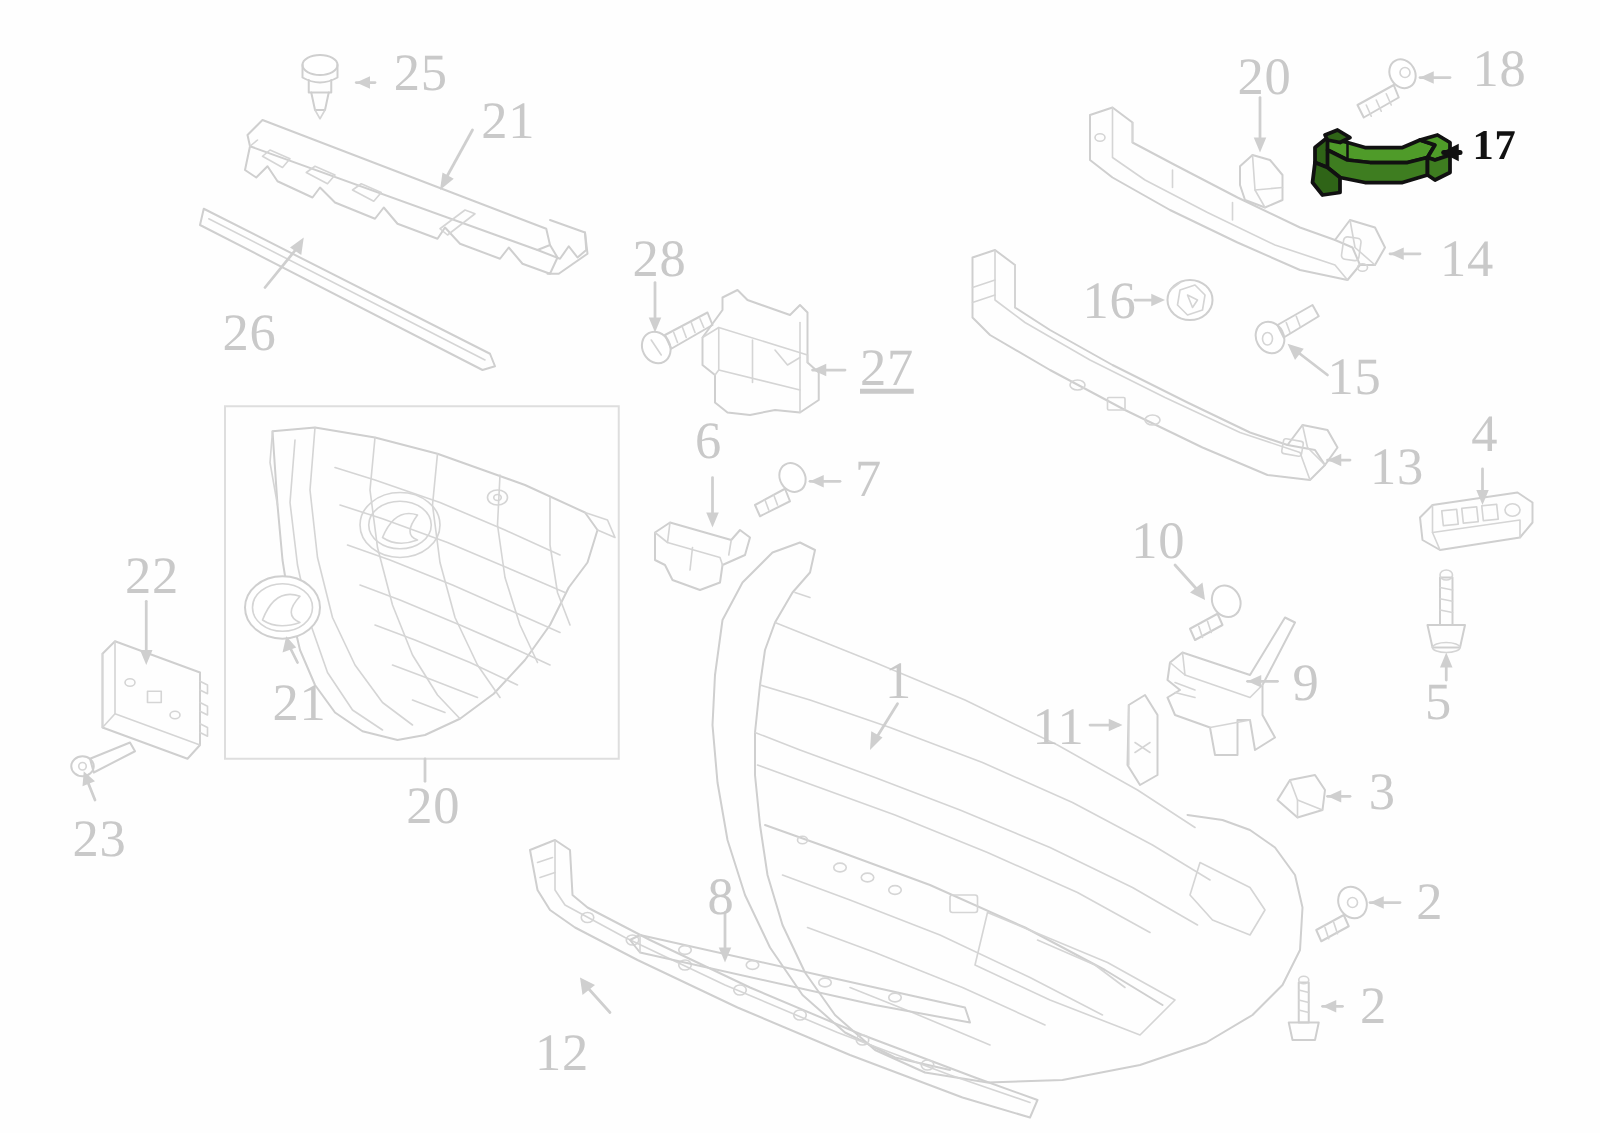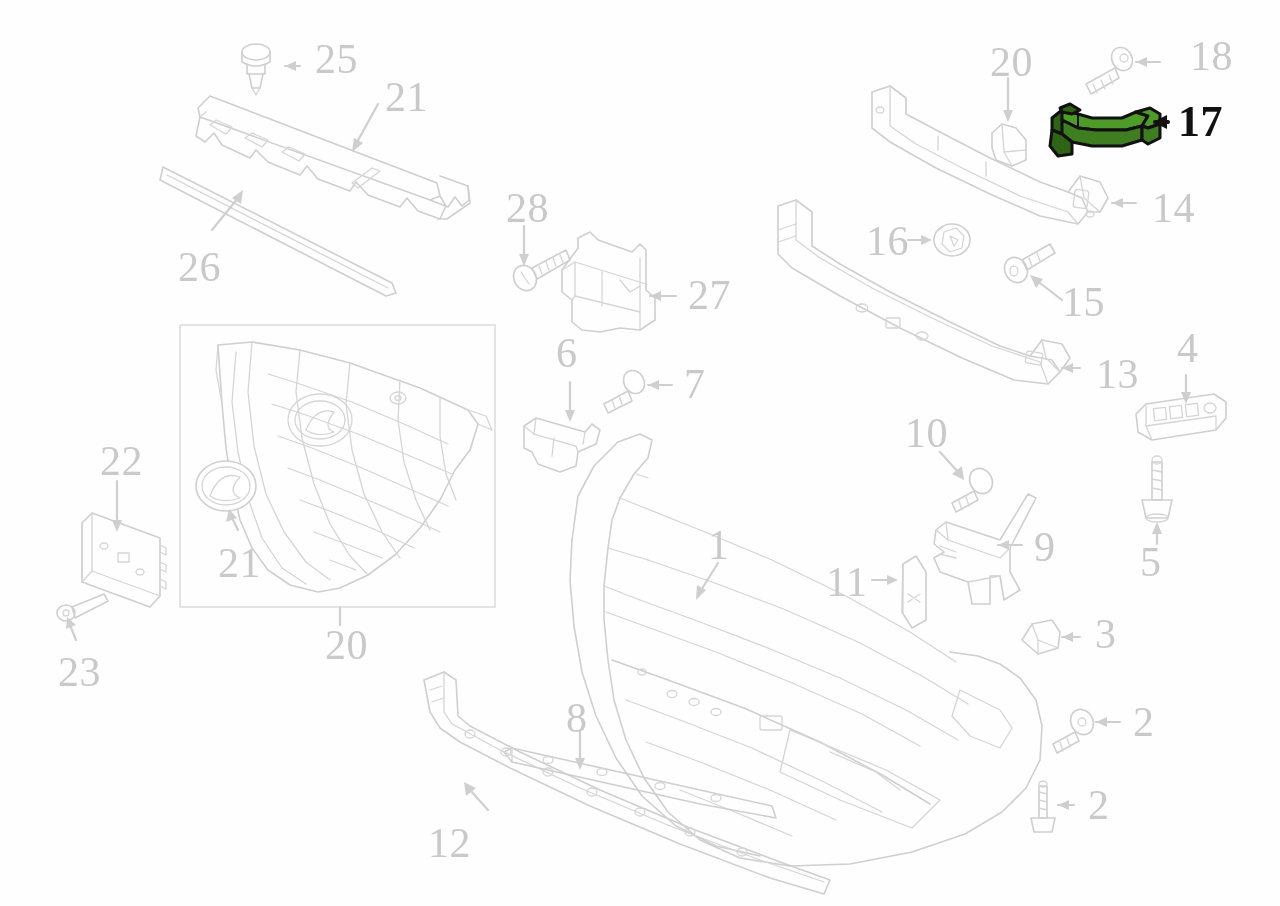--- a/index.html
+++ b/index.html
@@ -19,21 +19,21 @@
     font-family:"Liberation Serif", serif;
     font-size:42px;
     line-height:1;
     letter-spacing:0.5px;
     user-select:none;
     white-space:nowrap;
   }
   .callout.hl{
     color:#111111;
     font-weight:bold;
-    font-size:44px;
+    font-size:34px;
   }
 </style>
 </head>
 <body>
 
 <div id="stage">
 
   <svg id="artboard" viewBox="0 0 1280 906" xmlns="http://www.w3.org/2000/svg">
     <defs>
       <style>
@@ -491,25 +491,25 @@
   <div class="callout" style="left:566px;top:697px;">8</div>
   <div class="callout" style="left:1034px;top:526px;">9</div>
   <div class="callout" style="left:905px;top:412px;">10</div>
   <div class="callout" style="left:826px;top:561px;font-family:Liberation Serif, serif;">11</div>
   <div class="callout" style="left:428px;top:822px;">12</div>
   <div class="callout" style="left:1096px;top:353px;">13</div>
   <div class="callout" style="left:1152px;top:187px;font-family:Liberation Serif, serif;">14</div>
   <div class="callout" style="left:1062px;top:281px;">15</div>
   <div class="callout" style="left:866px;top:220px;">16</div>
   <div class="callout hl" style="left:1178px;top:100px;">17</div>
-  <div class="callout" style="left:1178px;top:35px;margin-left:12px;">18</div>
+  <div class="callout" style="left:1178px;top:35px;">18</div>
   <div class="callout" style="left:990px;top:41px;">20</div>
   <div class="callout" style="left:325px;top:624px;">20</div>
   <div class="callout" style="left:218px;top:542px;">21</div>
   <div class="callout" style="left:100px;top:440px;">22</div>
   <div class="callout" style="left:58px;top:651px;">23</div>
   <div class="callout" style="left:385px;top:76px;">21</div>
   <div class="callout" style="left:315px;top:38px;">25</div>
   <div class="callout" style="left:178px;top:246px;text-align:center;">26</div>
-  <div class="callout" style="left:688px;top:274px;">27</div>
+  <div class="callout" style="left:688px;top:274px;text-decoration:underline;">27</div>
   <div class="callout" style="left:506px;top:187px;">28</div>
 
 </div>
 
 </body></html>

